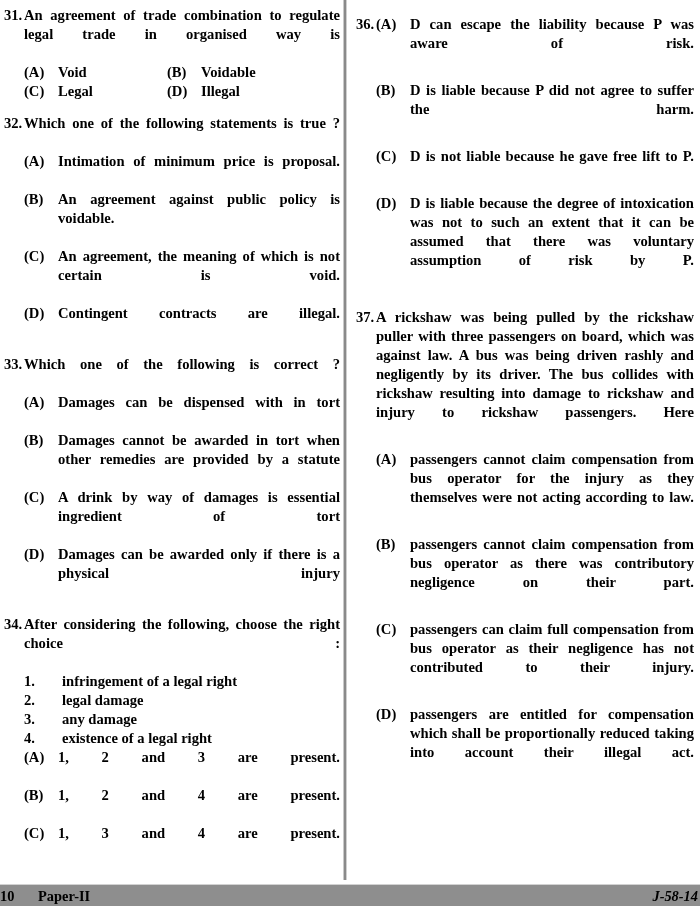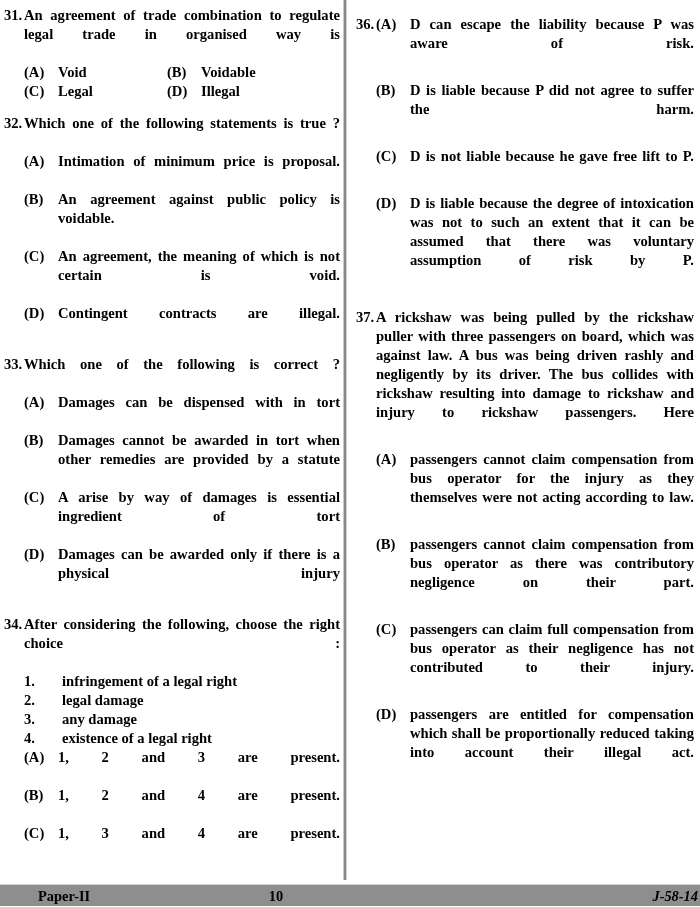--- a/index.html
+++ b/index.html
@@ -166,21 +166,21 @@
   #footer .f-center,
   #footer .f-right {
     position: absolute;
     top: 1px;
     font-weight: bold;
     font-size: 14.4px;
     line-height: 20px;
     color: #000000;
   }
   #footer .f-left   { left: 6px; margin-left: 32px; }
-  #footer .f-center { left: 0; width: 552px; text-align: center; }
+  #footer .f-center { left: 0; width: 552px; }
   #footer .f-right  { right: 2px; font-style: italic; }
 </style>
 </head>
 <body>
 
 <div id="page">
 
   <div id="columns">
 
     <div id="col-divider"></div>
@@ -245,21 +245,21 @@
             <div class="opt">
               <span class="lab">(A)</span>
               <span class="txt">Damages can be dispensed with in tort</span>
             </div>
             <div class="opt">
               <span class="lab">(B)</span>
               <span class="txt">Damages cannot be awarded in tort when other remedies are provided by a statute</span>
             </div>
             <div class="opt">
               <span class="lab">(C)</span>
-              <span class="txt">A arise by way of damages is essential ingredient of tort</span>
+              <span class="txt">A drink by way of damages is essential ingredient of tort</span>
             </div>
             <div class="opt">
               <span class="lab">(D)</span>
               <span class="txt">Damages can be awarded only if there is a physical injury</span>
             </div>
           </div>
         </div>
       </div>
 
       <div class="question">

